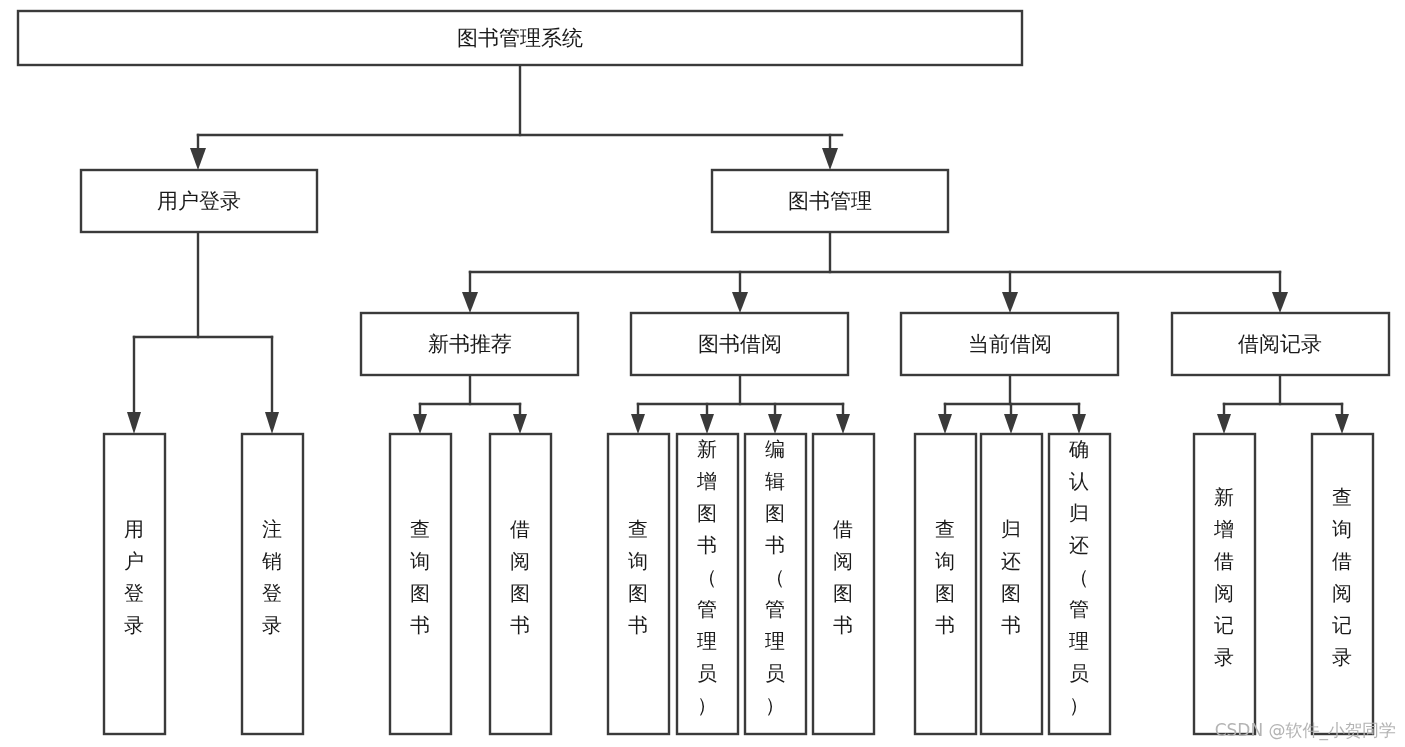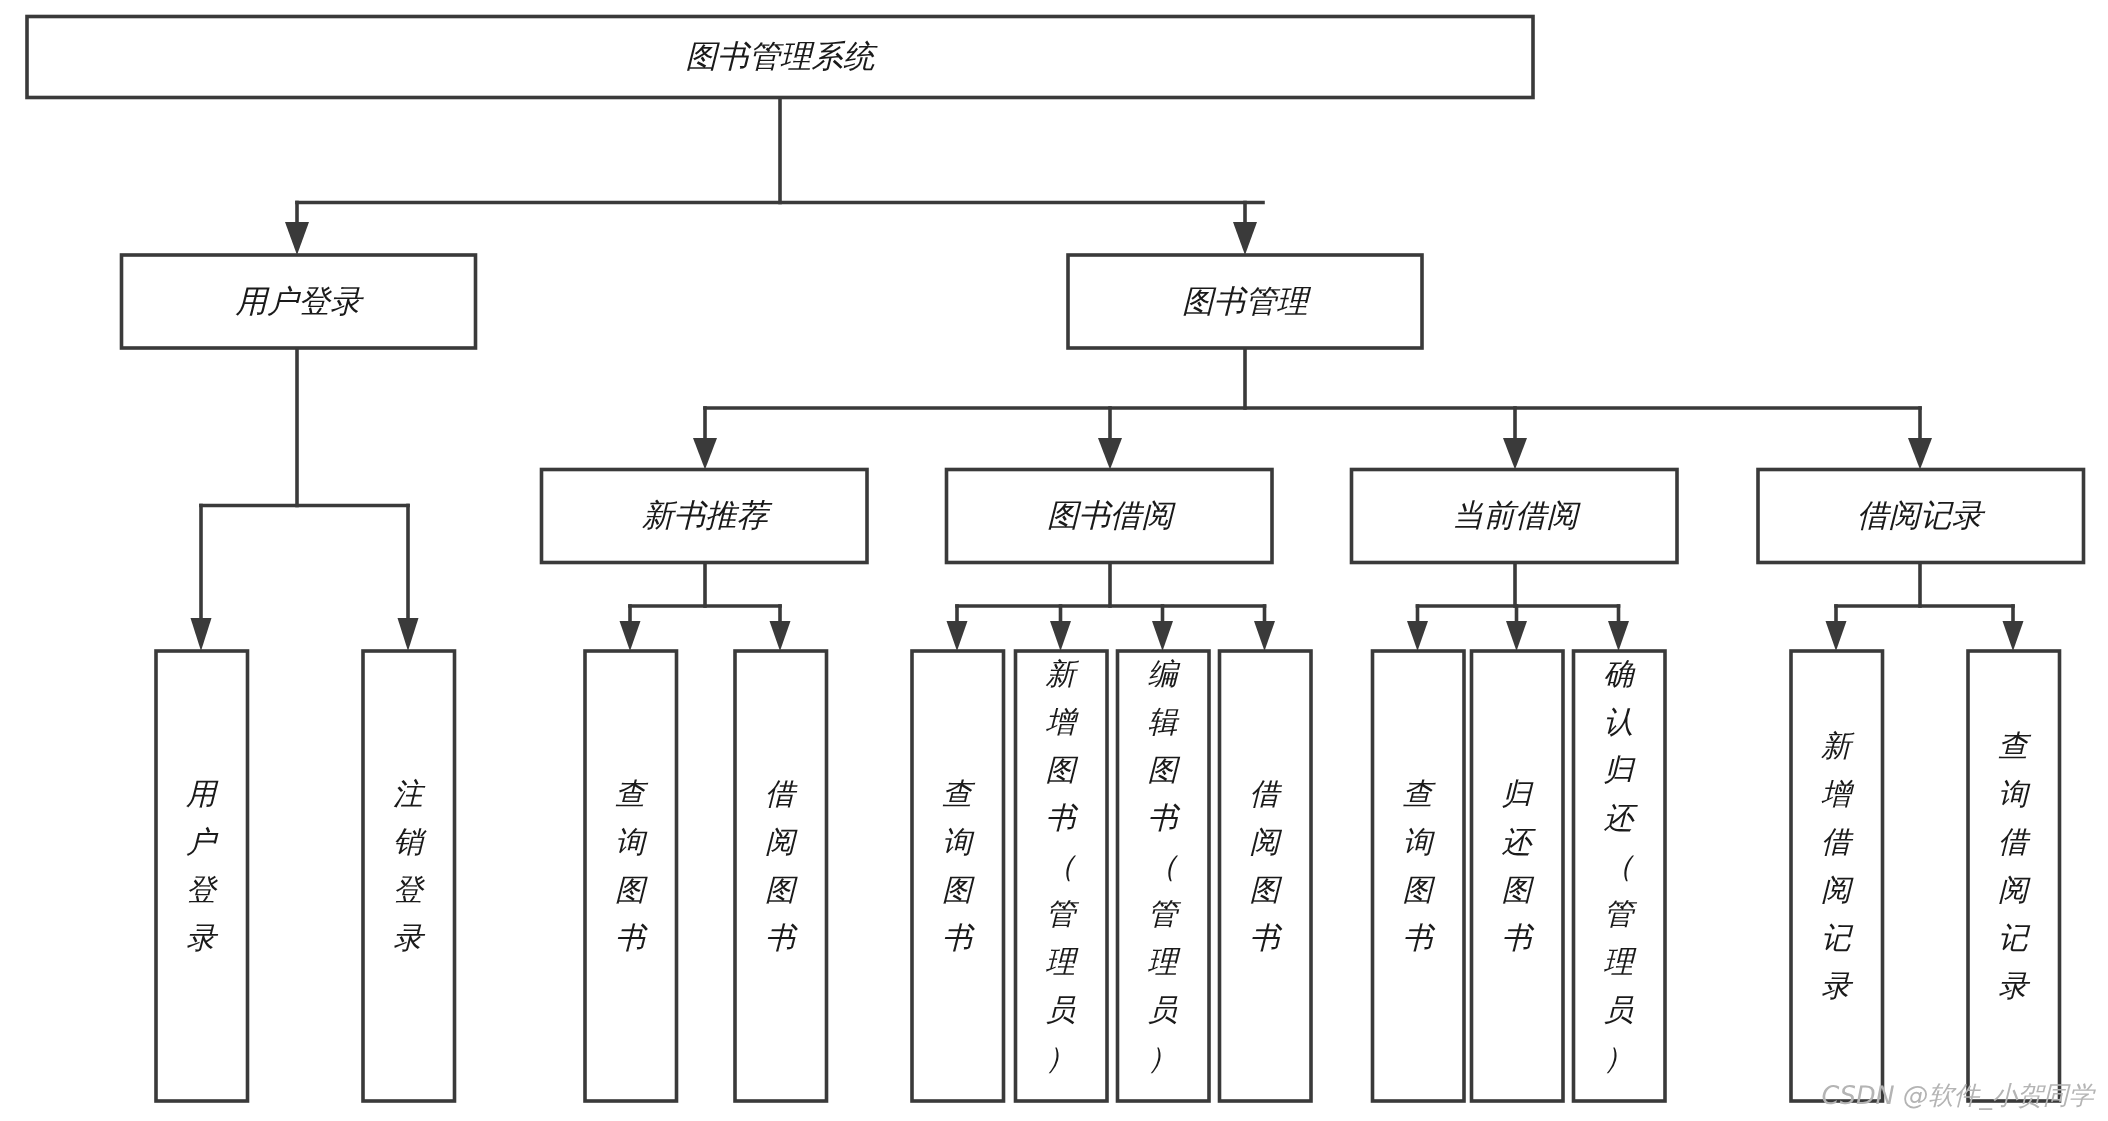--- a/index.html
+++ b/index.html
@@ -10,21 +10,20 @@
   }
   body {
     font-family: "DejaVu Sans", "Liberation Sans", sans-serif;
   }
   #diagram-root {
     position: relative;
     width: 1405px;
     height: 747px;
     background: #ffffff;
     overflow: hidden;
-    font-style: italic;
   }
   svg.diagram-canvas {
     position: absolute;
     left: 0;
     top: 0;
     width: 1405px;
     height: 747px;
   }
   .node-rect {
     fill: #ffffff;

